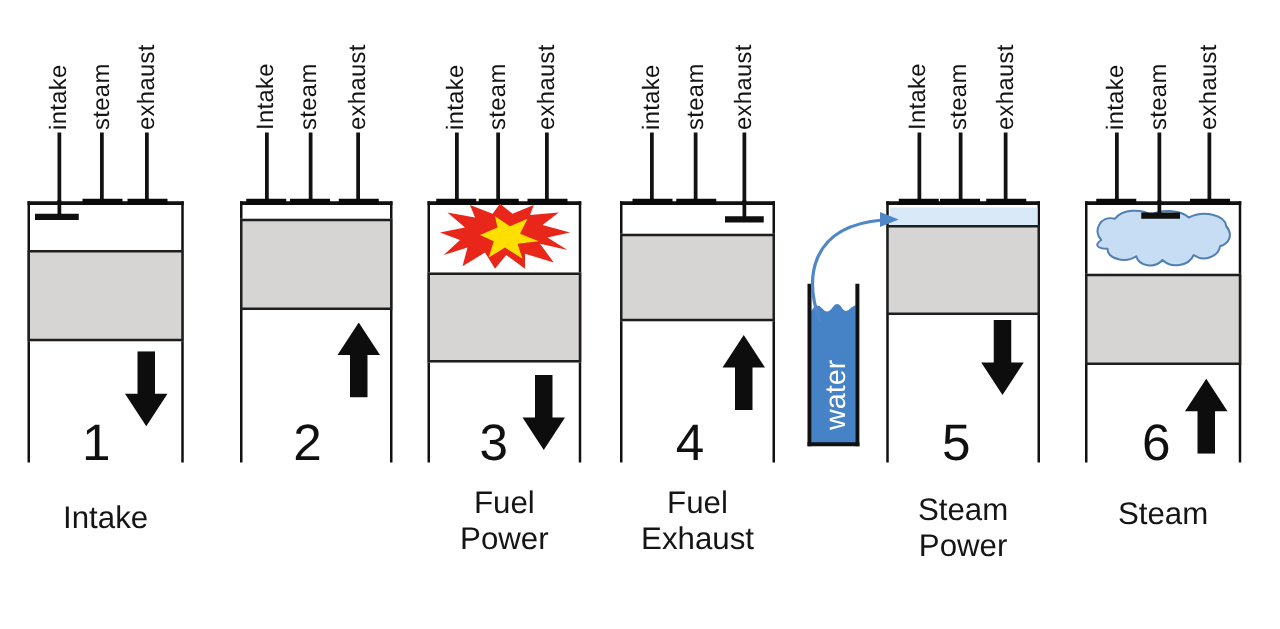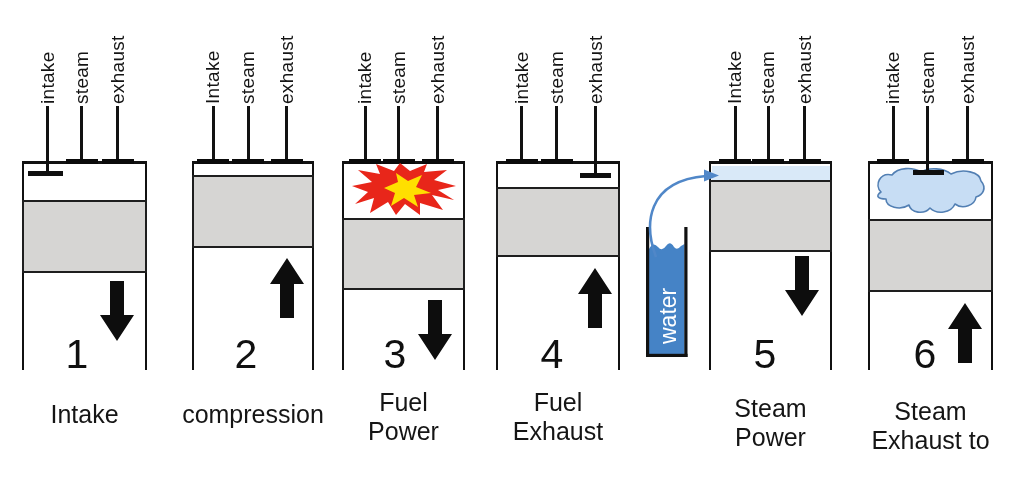--- a/index.html
+++ b/index.html
@@ -65,23 +65,20 @@
     <div class="stem" style="left:93px"></div>
     <div class="cylinder"></div>
     <div class="seat" style="left:5px"></div>
     <div class="seat" style="left:40px"></div>
     <div class="seat" style="left:79px"></div>
     <div class="piston" style="top:175px;height:73px"></div>
     <svg class="arrow" style="left:76px;top:258px" width="38" height="60" viewBox="0 0 38 60">
       <path d="M19,0 L36,26 H26 V60 H12 V26 H2 Z" fill="#0d0d0d"></path>
     </svg>
     <div class="num" style="left:32px">2</div>
-    <div class="caption" style="top:400px">
-      <div>compression</div>
-    </div>
   </div>
 
   <div class="stage" style="left:342px;width:123px">
     <div class="vlabel" style="left:12px">intake</div>
     <div class="vlabel" style="left:46px">steam</div>
     <div class="vlabel" style="left:85px">exhaust</div>
     <div class="stem" style="left:22px"></div>
     <div class="stem" style="left:55px"></div>
     <div class="stem" style="left:94px"></div>
     <div class="cylinder"></div>
@@ -164,21 +161,20 @@
     </svg>
     <div class="vext" style="left:58px;top:160px;height:12px"></div>
     <div class="vhead" style="left:45px;width:31px;top:170px"></div>
     <div class="piston" style="top:219px;height:73px"></div>
     <svg class="arrow" style="left:78px;top:303px" width="38" height="60" viewBox="0 0 38 60">
       <path d="M19,0 L36,26 H26 V60 H12 V26 H2 Z" fill="#0d0d0d"></path>
     </svg>
     <div class="num" style="left:35px">6</div>
     <div class="caption" style="top:397px">
       <div>Steam</div>
-      <div>Exhaust to</div>
     </div>
   </div>
 
   <svg class="beaker-svg" width="85" height="195" viewBox="0 0 85 195">
 
     <path d="M9,84 q4,-8 9,-2 q4,5 8,-1 q4,-6 8,1 q3,4 7,-1 l3.5,-2 L44.5,190 L9,190 Z" fill="#4583c6"></path>
 
     <rect x="6" y="62" width="3.2" height="130" fill="#111"></rect>
     <rect x="44.3" y="62" width="3.2" height="130" fill="#111"></rect>
     <rect x="6" y="188.8" width="41.5" height="3.2" fill="#111"></rect>

